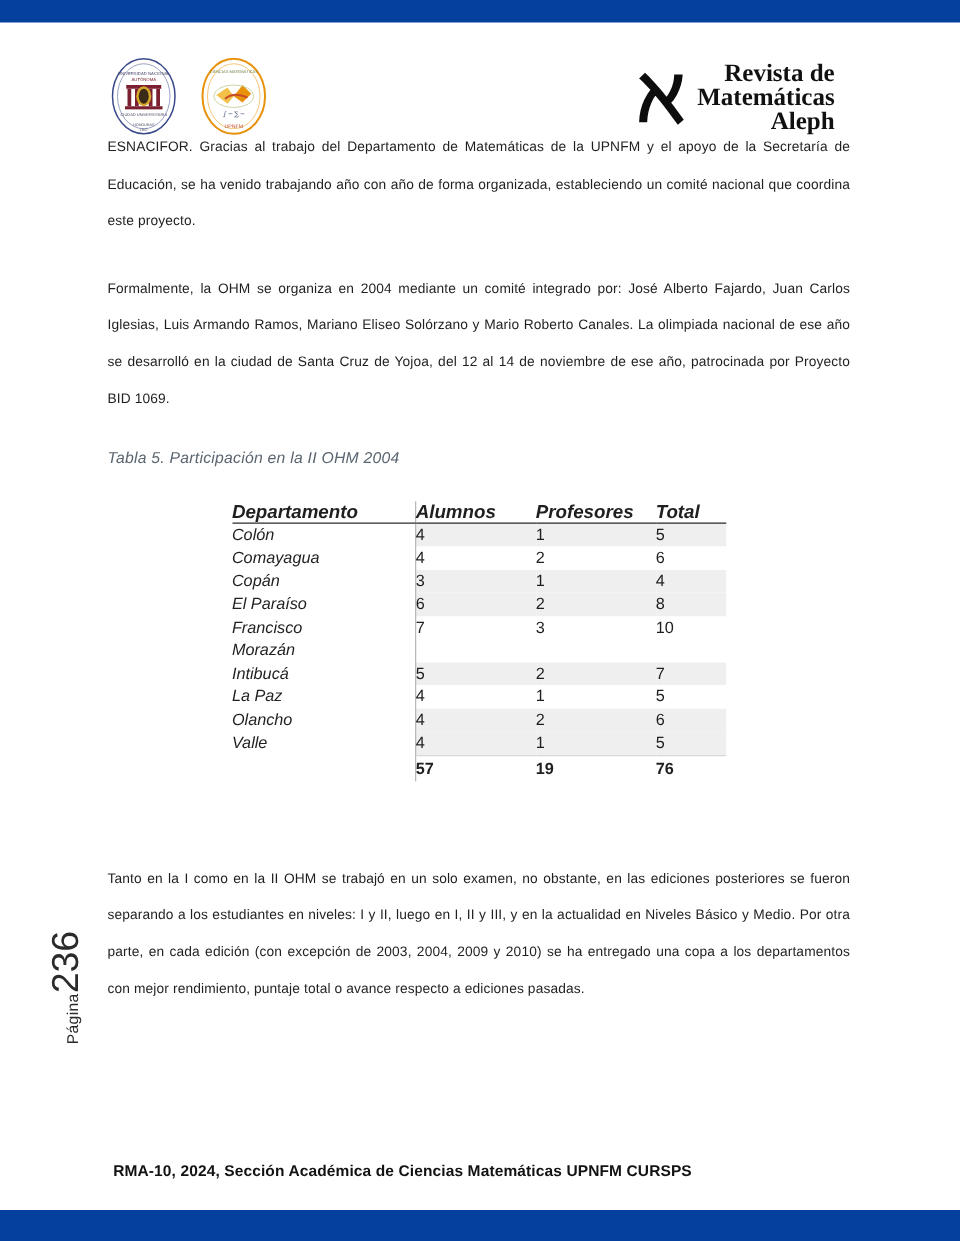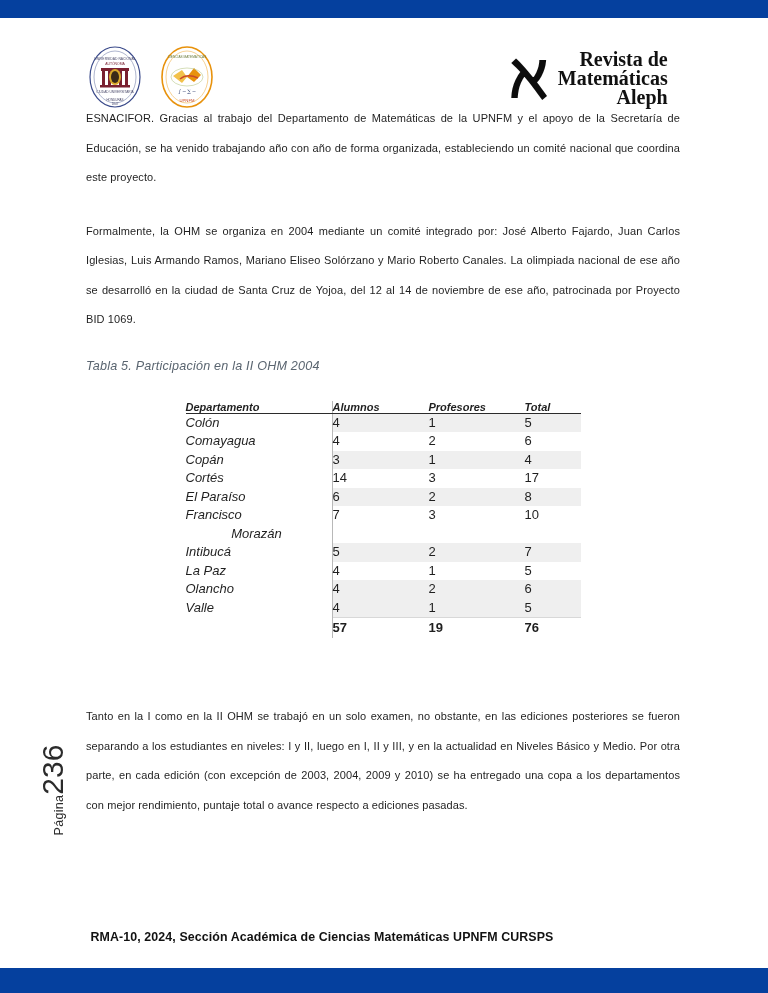--- a/index.html
+++ b/index.html
@@ -129,21 +129,21 @@
   
   .col-dept  { width: 146px; }
   .col-alum  { width: 96px; }
   .col-prof  { width: 96px; }
   .col-total { width: 56px; }
 
   thead th {
     font-weight: 700;
     font-style: italic;
     text-align: left;
-    font-size: 11px;
+    font-size: 15px;
     padding-bottom: 3px;
     border-bottom: 1.4px solid #2b2b2b;
     white-space: nowrap;
   }
 
   tbody td {
     height: 18.5px;
     line-height: 18.5px;
     font-style: italic;
     white-space: nowrap;
@@ -170,21 +170,20 @@
     line-height: 20px;
     font-weight: 700;
     font-style: normal;
     border-top: 1px solid #d8d8d8;
   }
   tfoot td.dept { border-top: none; }
 
   .wrap-second-line {
     line-height: 18.5px;
     display: block;
-    text-align: center;
   }
 
   
   .page-number {
     position: absolute;
     left: -4px;
     top: 770px;
     width: 120px;
     height: 40px;
     transform: rotate(-90deg);
@@ -299,26 +298,20 @@
             <td class="col-alum num">4</td>
             <td class="col-prof num">2</td>
             <td class="col-total num">6</td>
           </tr>
           <tr class="shaded">
             <td class="col-dept dept">Copán</td>
             <td class="col-alum num">3</td>
             <td class="col-prof num">1</td>
             <td class="col-total num">4</td>
           </tr>
-          <tr>
-            <td class="col-dept dept">Cortés</td>
-            <td class="col-alum num">14</td>
-            <td class="col-prof num">3</td>
-            <td class="col-total num">17</td>
-          </tr>
           <tr class="shaded">
             <td class="col-dept dept">El Paraíso</td>
             <td class="col-alum num">6</td>
             <td class="col-prof num">2</td>
             <td class="col-total num">8</td>
           </tr>
           <tr>
             <td class="col-dept dept">Francisco<span class="wrap-second-line">Morazán</span></td>
             <td class="col-alum num">7</td>
             <td class="col-prof num">3</td>

